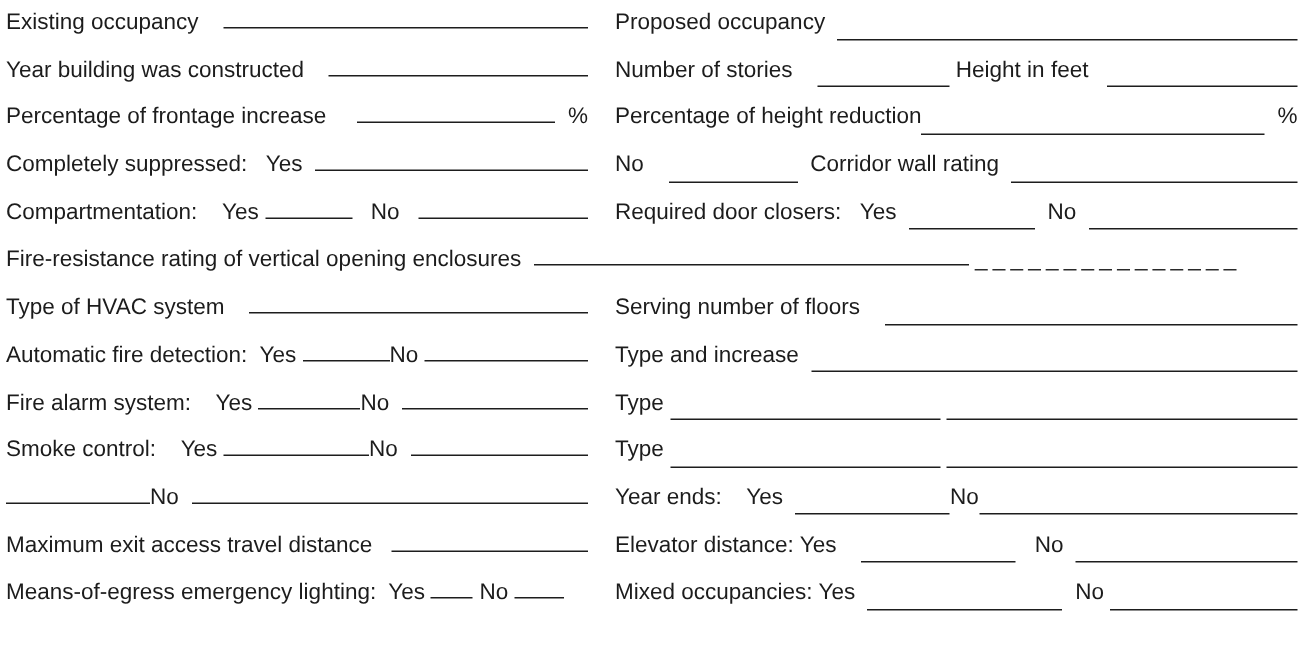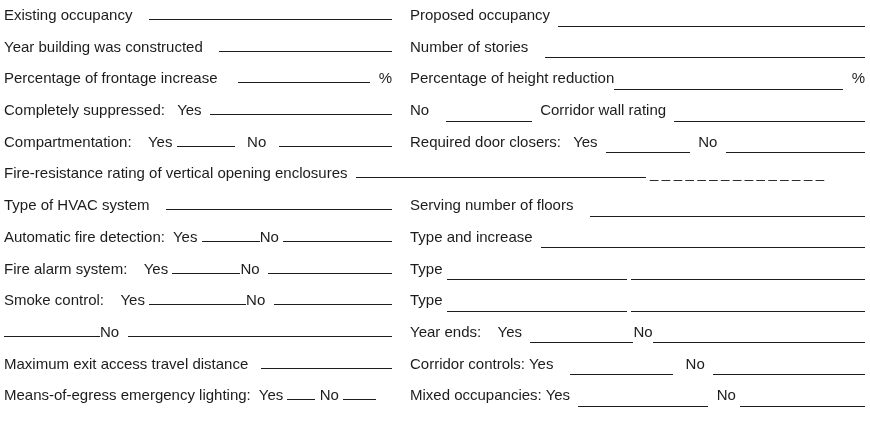--- a/index.html
+++ b/index.html
@@ -43,21 +43,21 @@
 </head>
 <body>
 
 <div class="page">
     <div class="row">
       <div class="cell left"><span class="seg-text">Existing occupancy    </span><span class="seg-line seg-fill"></span></div>
       <div class="cell right"><span class="seg-text">Proposed occupancy  </span><span class="seg-line seg-fill"></span></div>
     </div>
     <div class="row">
       <div class="cell left"><span class="seg-text">Year building was constructed    </span><span class="seg-line seg-fill"></span></div>
-      <div class="cell right"><span class="seg-text">Number of stories    </span><span class="seg-line" style="width: 88px;"></span><span class="seg-line seg-fill"></span></div>
+      <div class="cell right"><span class="seg-text">Number of stories    </span><span class="seg-line" style="width: 88px;"></span><span class="seg-text"> Height in feet   </span><span class="seg-line seg-fill"></span></div>
     </div>
     <div class="row">
       <div class="cell left"><span class="seg-text">Percentage of frontage increase     </span><span class="seg-line seg-fill"></span><span class="seg-text">  %</span></div>
       <div class="cell right"><span class="seg-text">Percentage of height reduction</span><span class="seg-line seg-fill"></span><span class="seg-text">  %</span></div>
     </div>
     <div class="row">
       <div class="cell left"><span class="seg-text">Completely suppressed:   Yes  </span><span class="seg-line seg-fill"></span></div>
       <div class="cell right"><span class="seg-text">No    </span><span class="seg-line" style="width: 86px;"></span><span class="seg-text">  Corridor wall rating  </span><span class="seg-line seg-fill"></span></div>
     </div>
     <div class="row">
@@ -82,19 +82,19 @@
     <div class="row">
       <div class="cell left"><span class="seg-text">Smoke control:    Yes </span><span class="seg-line" style="width: 97px;"></span><span class="seg-text">No  </span><span class="seg-line seg-fill"></span></div>
       <div class="cell right"><span class="seg-text">Type </span><span class="seg-line" style="width: 180px;"></span><span class="seg-text"> </span><span class="seg-line seg-fill"></span></div>
     </div>
     <div class="row">
       <div class="cell left"><span class="seg-line" style="width: 96px;"></span><span class="seg-text">No  </span><span class="seg-line seg-fill"></span></div>
       <div class="cell right"><span class="seg-text">Year ends:    Yes  </span><span class="seg-line" style="width: 103px;"></span><span class="seg-text">No</span><span class="seg-line seg-fill"></span></div>
     </div>
     <div class="row">
       <div class="cell left"><span class="seg-text">Maximum exit access travel distance   </span><span class="seg-line seg-fill"></span></div>
-      <div class="cell right"><span class="seg-text">Corridor controls: Yes    </span><span class="seg-line" style="width: 103px;"></span><span class="seg-text">   No  </span><span class="seg-line seg-fill"></span></div>
+      <div class="cell right"><span class="seg-text">Elevator distance: Yes    </span><span class="seg-line" style="width: 103px;"></span><span class="seg-text">   No  </span><span class="seg-line seg-fill"></span></div>
     </div>
     <div class="row">
       <div class="cell left"><span class="seg-text">Means-of-egress emergency lighting:  Yes </span><span class="seg-line" style="width: 28px;"></span><span class="seg-text"> No </span><span class="seg-line" style="width: 33px;"></span></div>
       <div class="cell right"><span class="seg-text">Mixed occupancies: Yes  </span><span class="seg-line" style="width: 130px;"></span><span class="seg-text">  No </span><span class="seg-line seg-fill"></span></div>
     </div>
   </div>
 
 </body></html>

